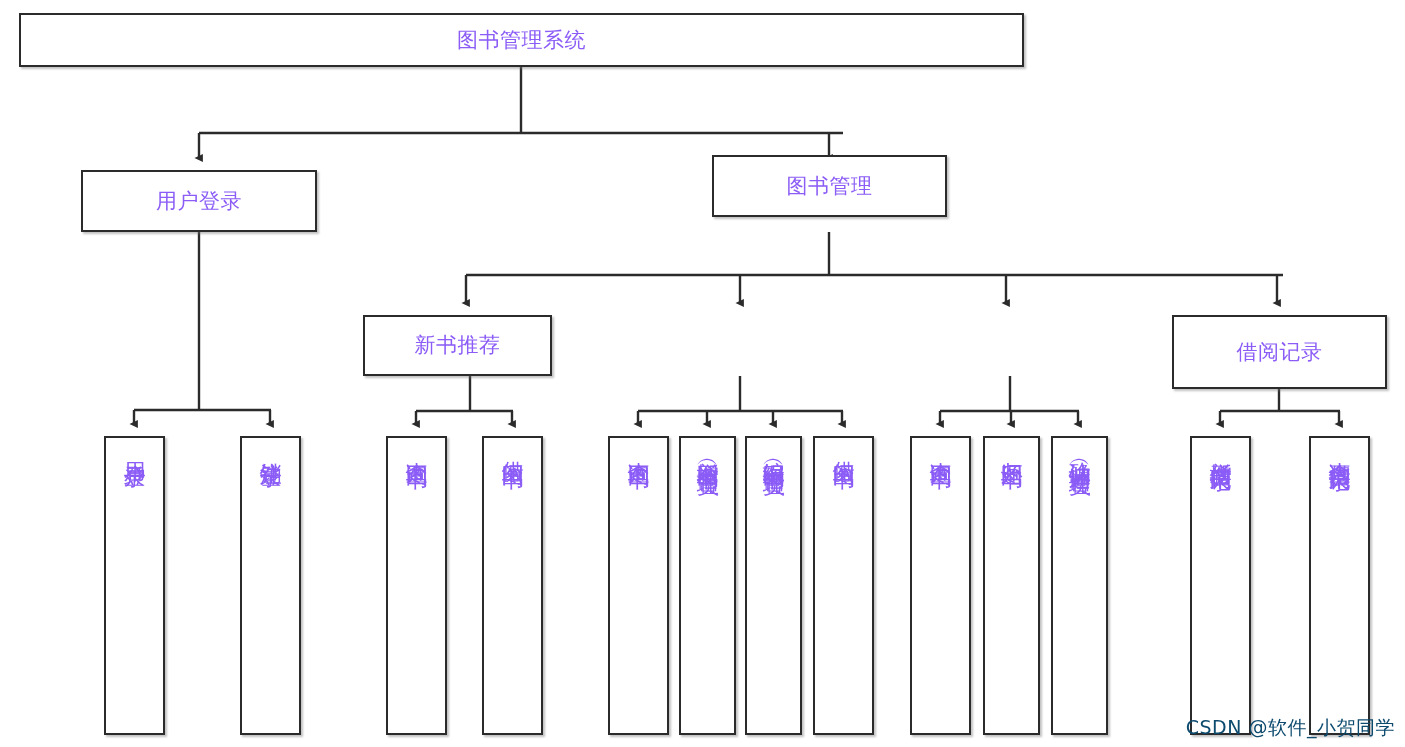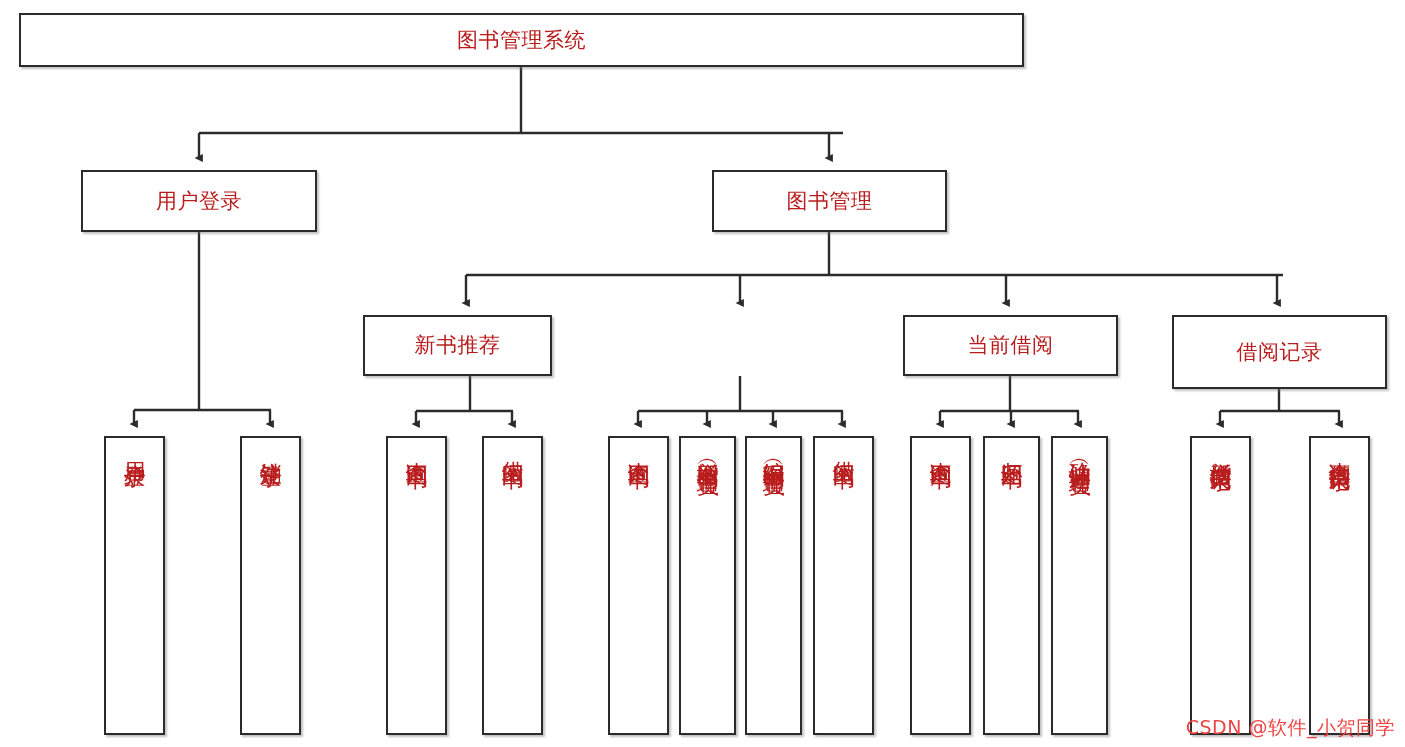--- a/index.html
+++ b/index.html
@@ -30,21 +30,21 @@
     position: absolute;
     box-sizing: border-box;
     background: #ffffff;
     border: 2px solid #2b2b2b;
     display: flex;
     align-items: center;
     justify-content: center;
     box-shadow: 2px 2px 2px rgba(120,120,120,0.45);
   }
   .node-label {
-    color: #b91c1c;
+    color: #8b5cf6;
     font-size: 21px;
     line-height: 1.18;
     letter-spacing: 0.5px;
     white-space: nowrap;
     text-align: center;
     font-family: Liberation Serif, serif;
   }
   .node.leaf {
     align-items: flex-start;
     justify-content: center;
@@ -55,21 +55,21 @@
     text-orientation: upright;
     font-size: 22px;
     line-height: 1.2;
     letter-spacing: 2px;
     white-space: normal;
   }
   .watermark {
     position: absolute;
     right: 10px;
     bottom: 6px;
-    color: #ef4444;
+    color: #0c4a6e;
     font-size: 19px;
     letter-spacing: 0.5px;
     white-space: nowrap;
     user-select: none;
   }
 </style>
 </head>
 <body>
 
 <div id="diagram-root">
@@ -124,29 +124,26 @@
     </g>
   </svg>
 
   <div class="node" style="left:19px; top:13px; width:1005px; height:54px;">
     <span class="node-label">图书管理系统</span>
   </div>
 
   <div class="node" style="left:81px; top:170px; width:236px; height:62px;">
     <span class="node-label">用户登录</span>
   </div>
-  <div class="node" style="left:712px; top:170px; width:235px; height:62px;">
+  <div class="node" style="left:712px; top:155px; width:235px; height:62px;">
     <span class="node-label">图书管理</span>
   </div>
 
   <div class="node" style="left:363px; top:315px; width:189px; height:61px;">
     <span class="node-label">新书推荐</span>
-  </div>
-  <div class="node" style="left:903px; top:315px; width:215px; height:61px;">
-    <span class="node-label">当前借阅</span>
   </div>
   <div class="node" style="left:1172px; top:315px; width:215px; height:74px;">
     <span class="node-label">借阅记录</span>
   </div>
 
   <div class="node leaf" style="left:104px; top:436px; width:61px; height:299px;">
     <span class="node-label">用户登录</span>
   </div>
   <div class="node leaf" style="left:240px; top:436px; width:61px; height:299px;">
     <span class="node-label">注销登录</span>

